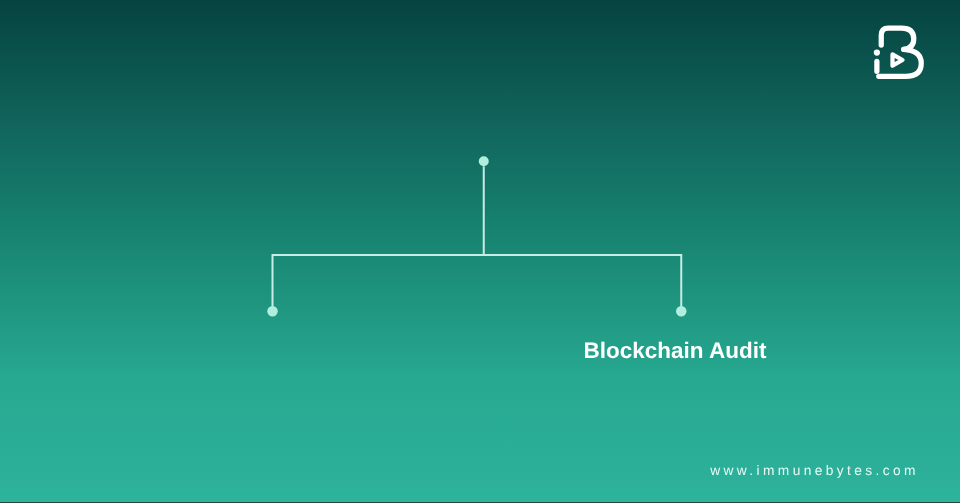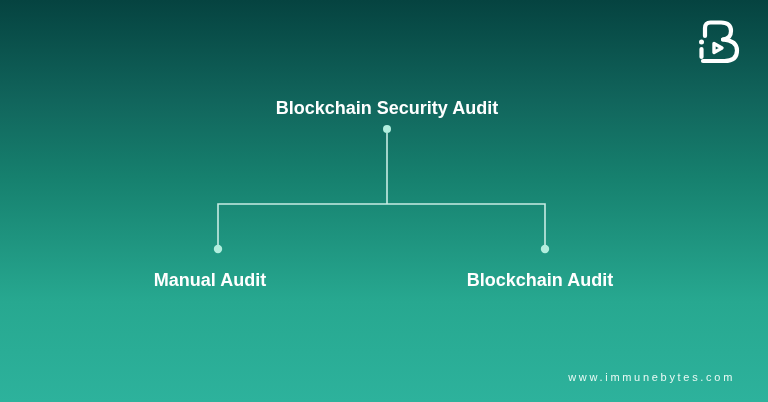--- a/index.html
+++ b/index.html
@@ -61,23 +61,21 @@
 <div class="canvas">
 
   <svg class="connector" width="768" height="402" viewBox="0 0 768 402" aria-hidden="true">
     <line x1="387" y1="133" x2="387" y2="204" stroke-width="1.6" stroke="#c7ece4"></line>
     <path d="M 218 249 L 218 204 L 545 204 L 545 249" fill="none" stroke-width="1.6" stroke="#c7ece4"></path>
     <circle cx="387" cy="129" r="4" fill="#b2eede"></circle>
     <circle cx="218" cy="249" r="4.2" fill="#b2eede"></circle>
     <circle cx="545" cy="249" r="4.2" fill="#b2eede"></circle>
   </svg>
 
-  <div class="node root">Blockchain Security Audit</div>
 
-  <div class="node manual">Manual Audit</div>
 
   <div class="node automated">Blockchain Audit</div>
 
   <div class="logo">
     <svg width="44" height="48" viewBox="0 0 44 48" aria-hidden="true">
       <g fill="none" stroke="#ffffff" stroke-width="4.2" stroke-linecap="round" stroke-linejoin="round">
 
         <path d="M 8 17 L 8 9 Q 8 3.5 13.5 3.5 L 24 3.5 Q 34 3.5 34 12 Q 34 19.5 26 20.5"></path>
 
         <path d="M 26 20.5 Q 40 21.5 40 31.5 Q 40 42 27.5 42 L 6 42"></path>

